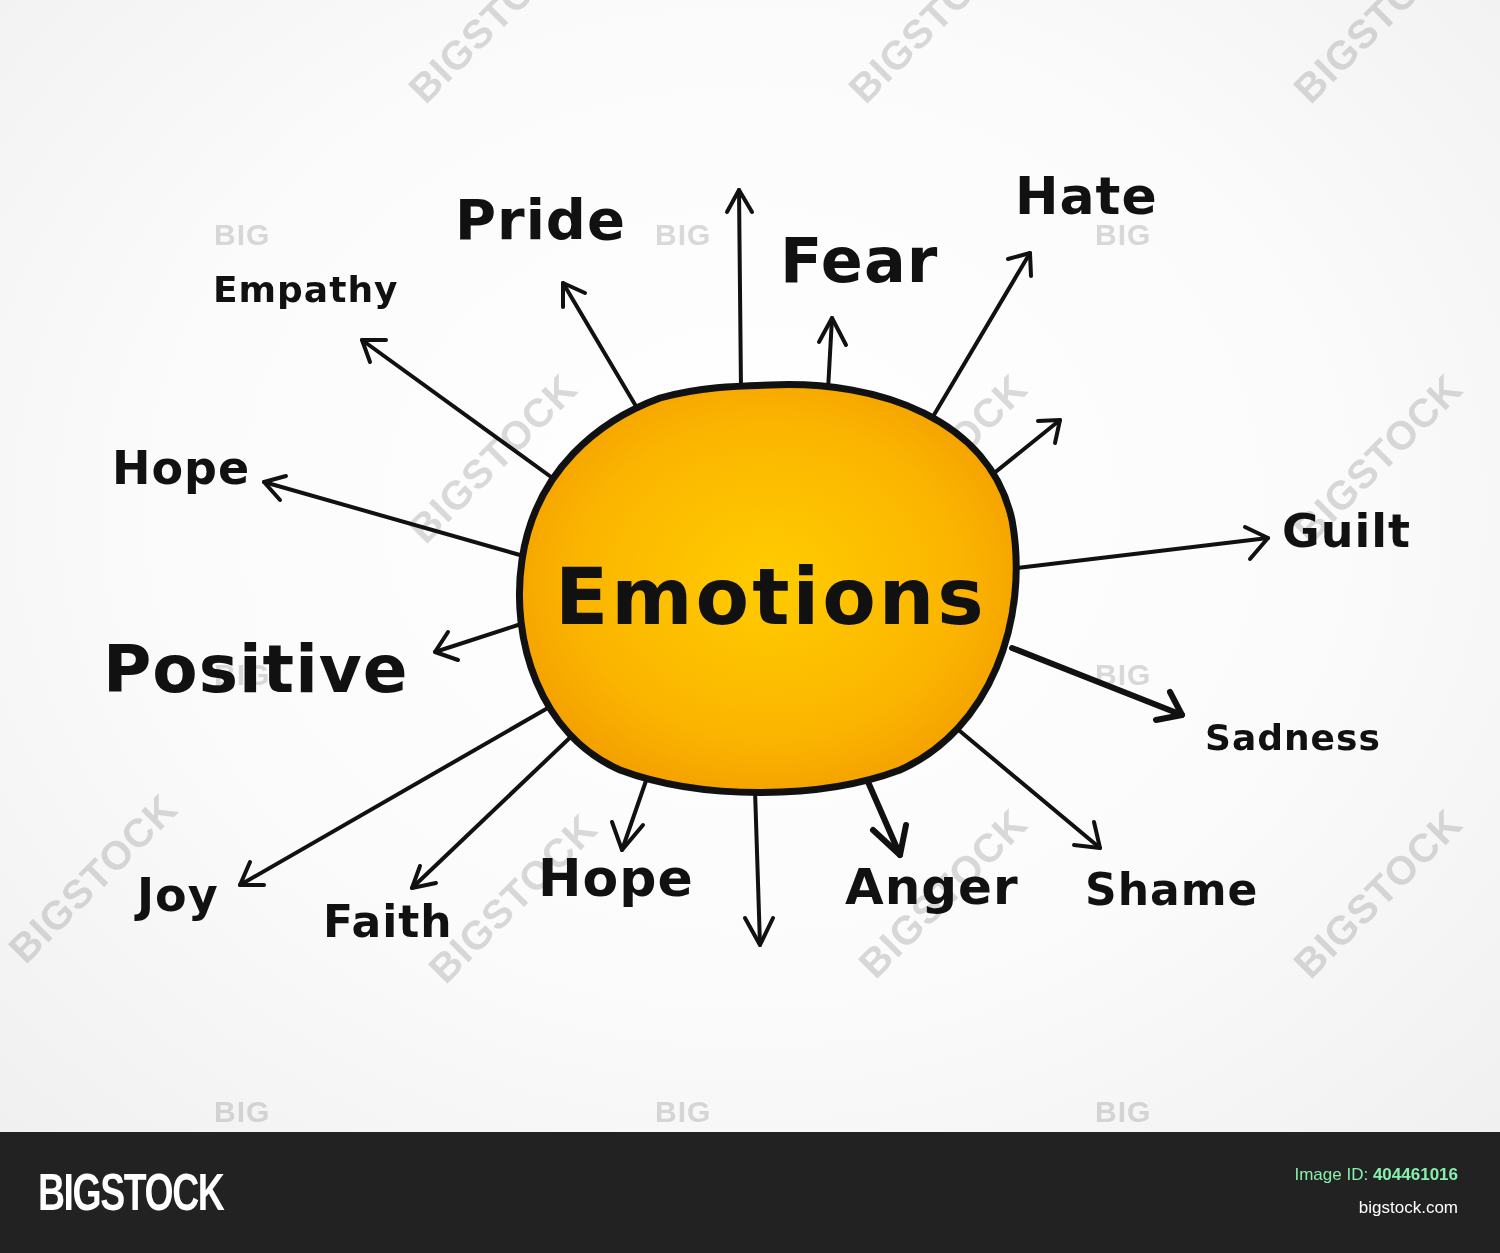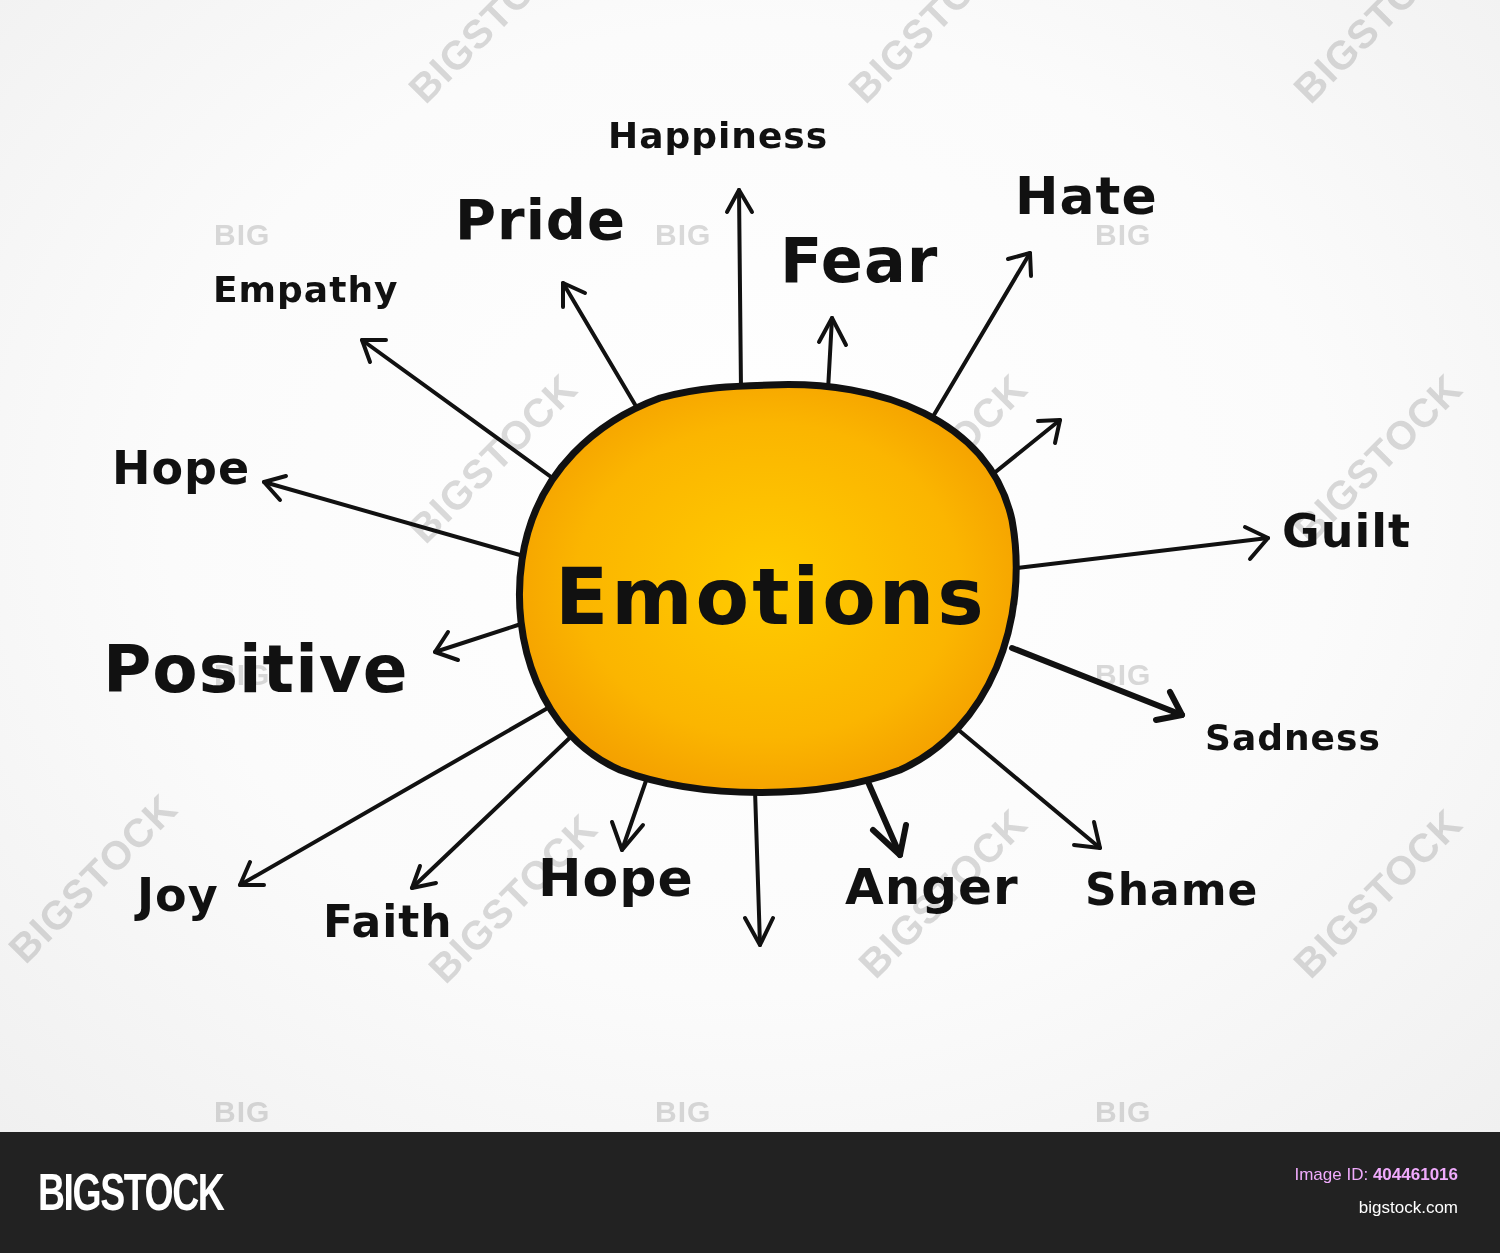--- a/index.html
+++ b/index.html
@@ -7,21 +7,21 @@
   .canvas { position:absolute; left:0; top:0; width:1500px; height:1132px;
     background: radial-gradient(ellipse at 50% 45%, #ffffff 0%, #fbfbfb 55%, #f0f0f0 100%); }
   svg.diagram { position:absolute; left:0; top:0; }
   .label { position:absolute; color:#111; font-family:"DejaVu Sans", sans-serif; font-weight:bold; white-space:nowrap; line-height:1; letter-spacing:1px; transform-origin:left top; }
   .center-label { position:absolute; left:555px; top:558px; font-size:78px; font-weight:bold; color:#111; letter-spacing:3px; font-family:"DejaVu Sans", sans-serif; line-height:1;text-align:right; }
   .wm { position:absolute; color:rgba(150,150,150,0.35); font-family:"Liberation Sans", sans-serif; font-weight:bold; letter-spacing:1px; }
   .wm-small { font-size:30px; }
   .wm-rot { font-size:40px; transform:rotate(-45deg); transform-origin:left top; }
   .footer { position:absolute; left:0; top:1132px; width:1500px; height:121px; background:#222222; }
   .footer-logo { position:absolute; left:38px; top:30px; color:#ffffff; font-family:"Liberation Sans", sans-serif; font-weight:bold; font-size:52px; letter-spacing:-2px; transform:scaleX(0.72); transform-origin:left top; }
-  .footer-id { position:absolute; right:42px; top:33px; color:#f0abfc; font-family:"Liberation Sans", sans-serif; font-size:17px; text-align:right; }
+  .footer-id { position:absolute; right:42px; top:33px; color:#86efac; font-family:"Liberation Sans", sans-serif; font-size:17px; text-align:right; }
   .footer-id b { font-weight:bold; }
   .footer-url { position:absolute; right:42px; top:66px; color:#ffffff; font-family:"Liberation Sans", sans-serif; font-size:17px; text-align:right;margin-left:37px; }
 </style>
 </head>
 <body>
 
 <div class="canvas">
 
   <div class="wm wm-small" style="left:214px;top:218px;">BIG</div>
   <div class="wm wm-small" style="left:655px;top:218px;">BIG</div>
@@ -132,21 +132,20 @@
         <line x1="955" y1="727" x2="1100" y2="848"></line>
         <polyline points="1094,822 1100,848 1074,845"></polyline>
       </g>
     </g>
 
     <path d="M 770 385 C 880 380, 990 420, 1012 520 C 1030 620, 990 730, 900 770 C 820 800, 700 800, 620 770 C 540 735, 510 640, 522 560 C 535 470, 600 420, 660 398 C 700 387, 735 386, 770 385 Z" fill="url(#sunFill)" stroke="#111" stroke-width="7"></path>
   </svg>
 
   <div class="center-label">Emotions</div>
 
-  <div class="label" style="left:608px;top:118px;font-size:36px;">Happiness</div>
   <div class="label" style="left:455px;top:192px;font-size:56px;">Pride</div>
   <div class="label" style="left:780px;top:230px;font-size:62px;">Fear</div>
   <div class="label" style="left:1015px;top:170px;font-size:52px;">Hate</div>
   <div class="label" style="left:213px;top:272px;font-size:36px;">Empathy</div>
   <div class="label" style="left:112px;top:445px;font-size:46px;">Hope</div>
   <div class="label" style="left:1282px;top:508px;font-size:46px;">Guilt</div>
   <div class="label" style="left:103px;top:622px;font-size:66px;margin-top:15px;">Positive</div>
   <div class="label" style="left:1205px;top:720px;font-size:36px;">Sadness</div>
   <div class="label" style="left:137px;top:872px;font-size:46px;">Joy</div>
   <div class="label" style="left:323px;top:900px;font-size:44px;">Faith</div>

